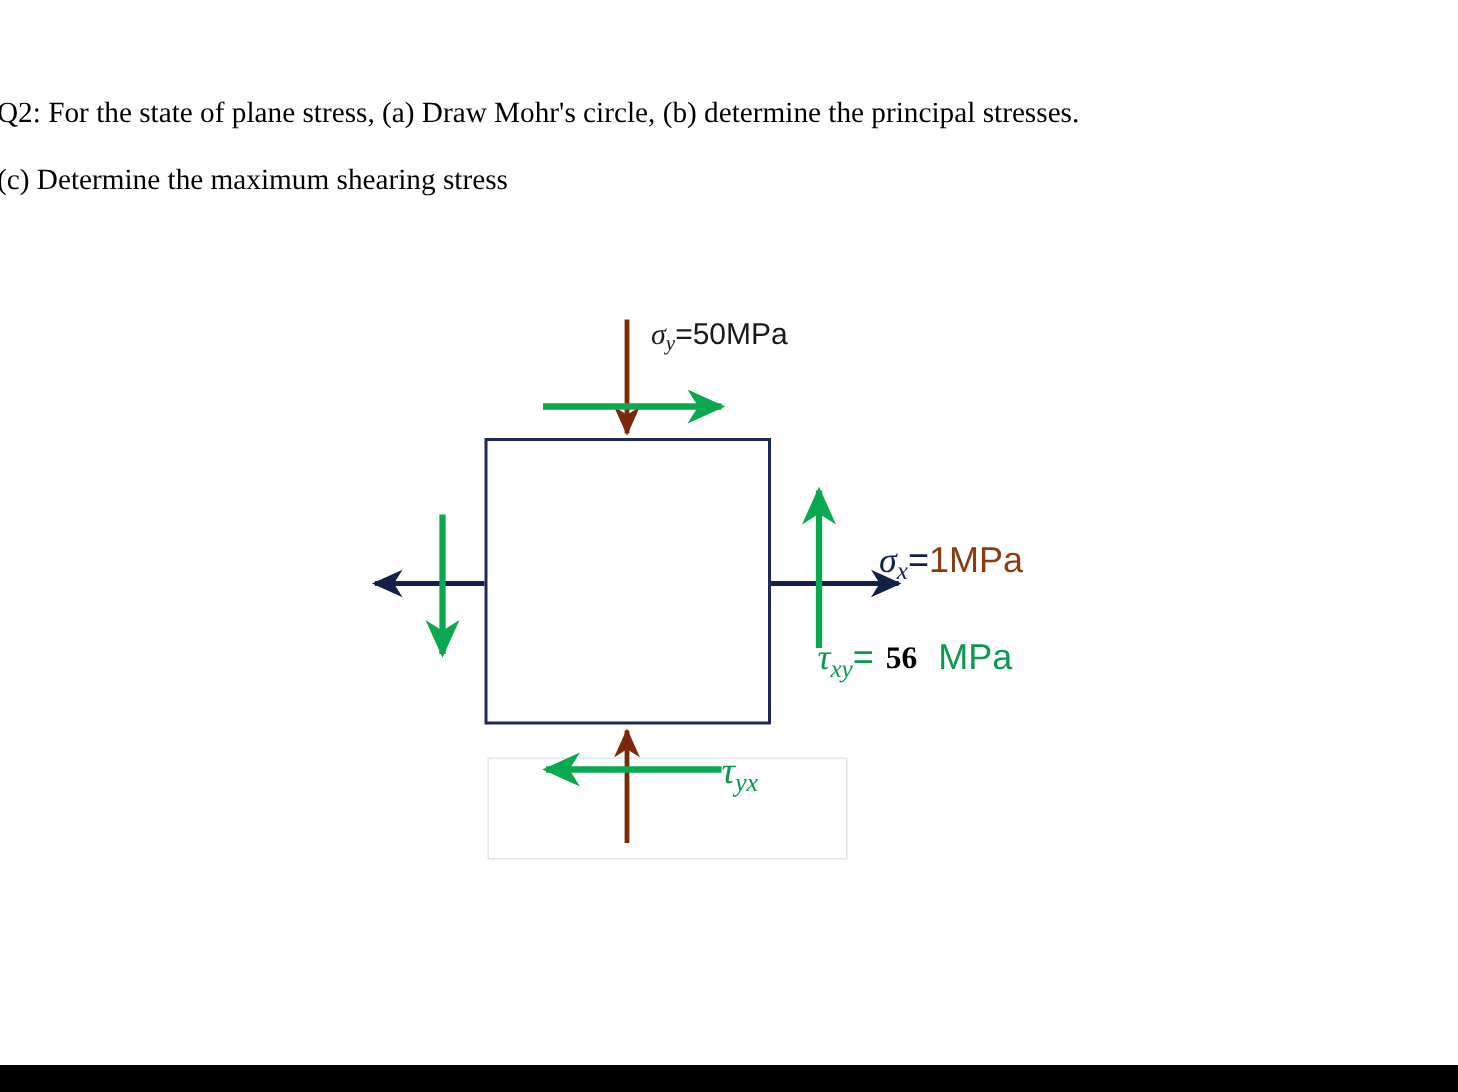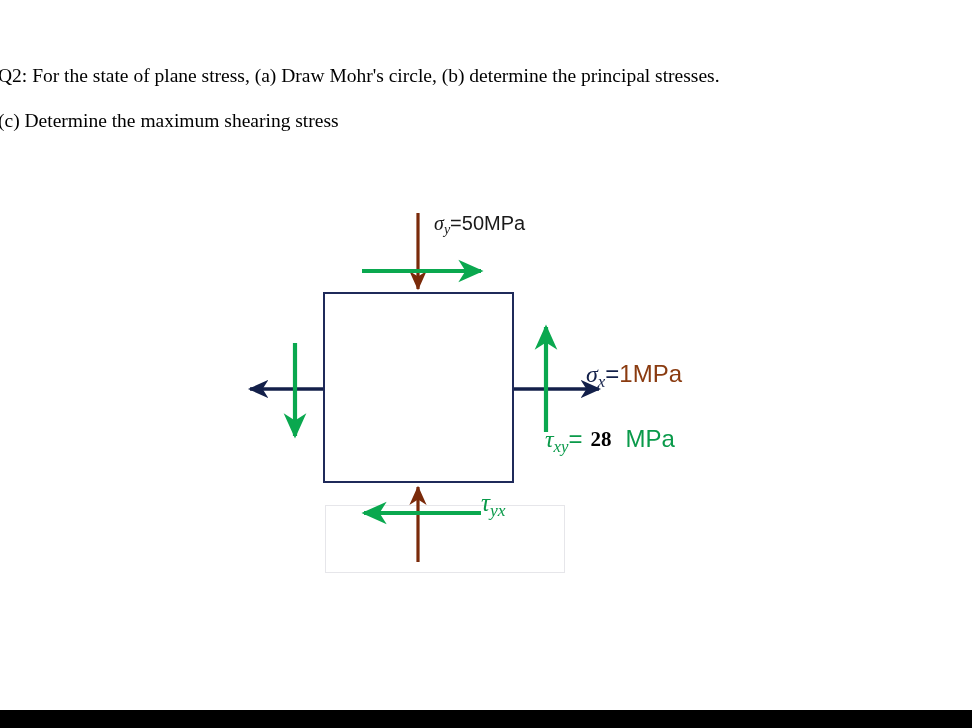--- a/index.html
+++ b/index.html
@@ -72,21 +72,21 @@
     padding:0 6px;
     margin:0 2px;
     color:#000000;
     font-weight:bold;
     font-family:"Liberation Serif", serif;
     font-size:21px;
     vertical-align:1px;
   }
   #label-tau-xy .unit{color:#0a9a4a;margin-left:6px;}
 
-  #label-tau-yx{left:481px;top:490px;font-size:25px;color:#0a9a4a;}
+  #label-tau-yx{left:481px;top:502px;font-size:25px;color:#0a9a4a;}
 
   
   #bottom-bar{
     position:absolute;left:0;top:710px;width:972px;height:18px;
     background:#000000;overflow:hidden;
   }
   #record-dot{
     position:absolute;left:853px;top:713px;
     width:120px;height:52px;border-radius:60px/26px;
     background:#f1544a;
@@ -137,21 +137,21 @@
 
     <div class="lbl" id="label-sigma-y">
       <span class="sym">σ</span><span class="sub">y</span><span>=</span><span class="val">50</span><span class="val">MPa</span>
     </div>
 
     <div class="lbl" id="label-sigma-x">
       <span class="sym">σ</span><span class="sub">x</span><span>=</span><span class="val">1</span><span class="val">MPa</span>
     </div>
 
     <div class="lbl" id="label-tau-xy">
-      <span class="sym">τ</span><span class="sub">xy</span><span>=</span><span id="tau-xy-value-box">28</span><span class="unit">MPa</span>
+      <span class="sym">τ</span><span class="sub">xy</span><span>=</span><span id="tau-xy-value-box">56</span><span class="unit">MPa</span>
     </div>
 
     <div class="lbl" id="label-tau-yx">
       <span class="sym">τ</span><span class="sub">yx</span>
     </div>
 
   </div>
 
   <div id="record-dot"></div>
   <div id="bottom-bar"></div>

